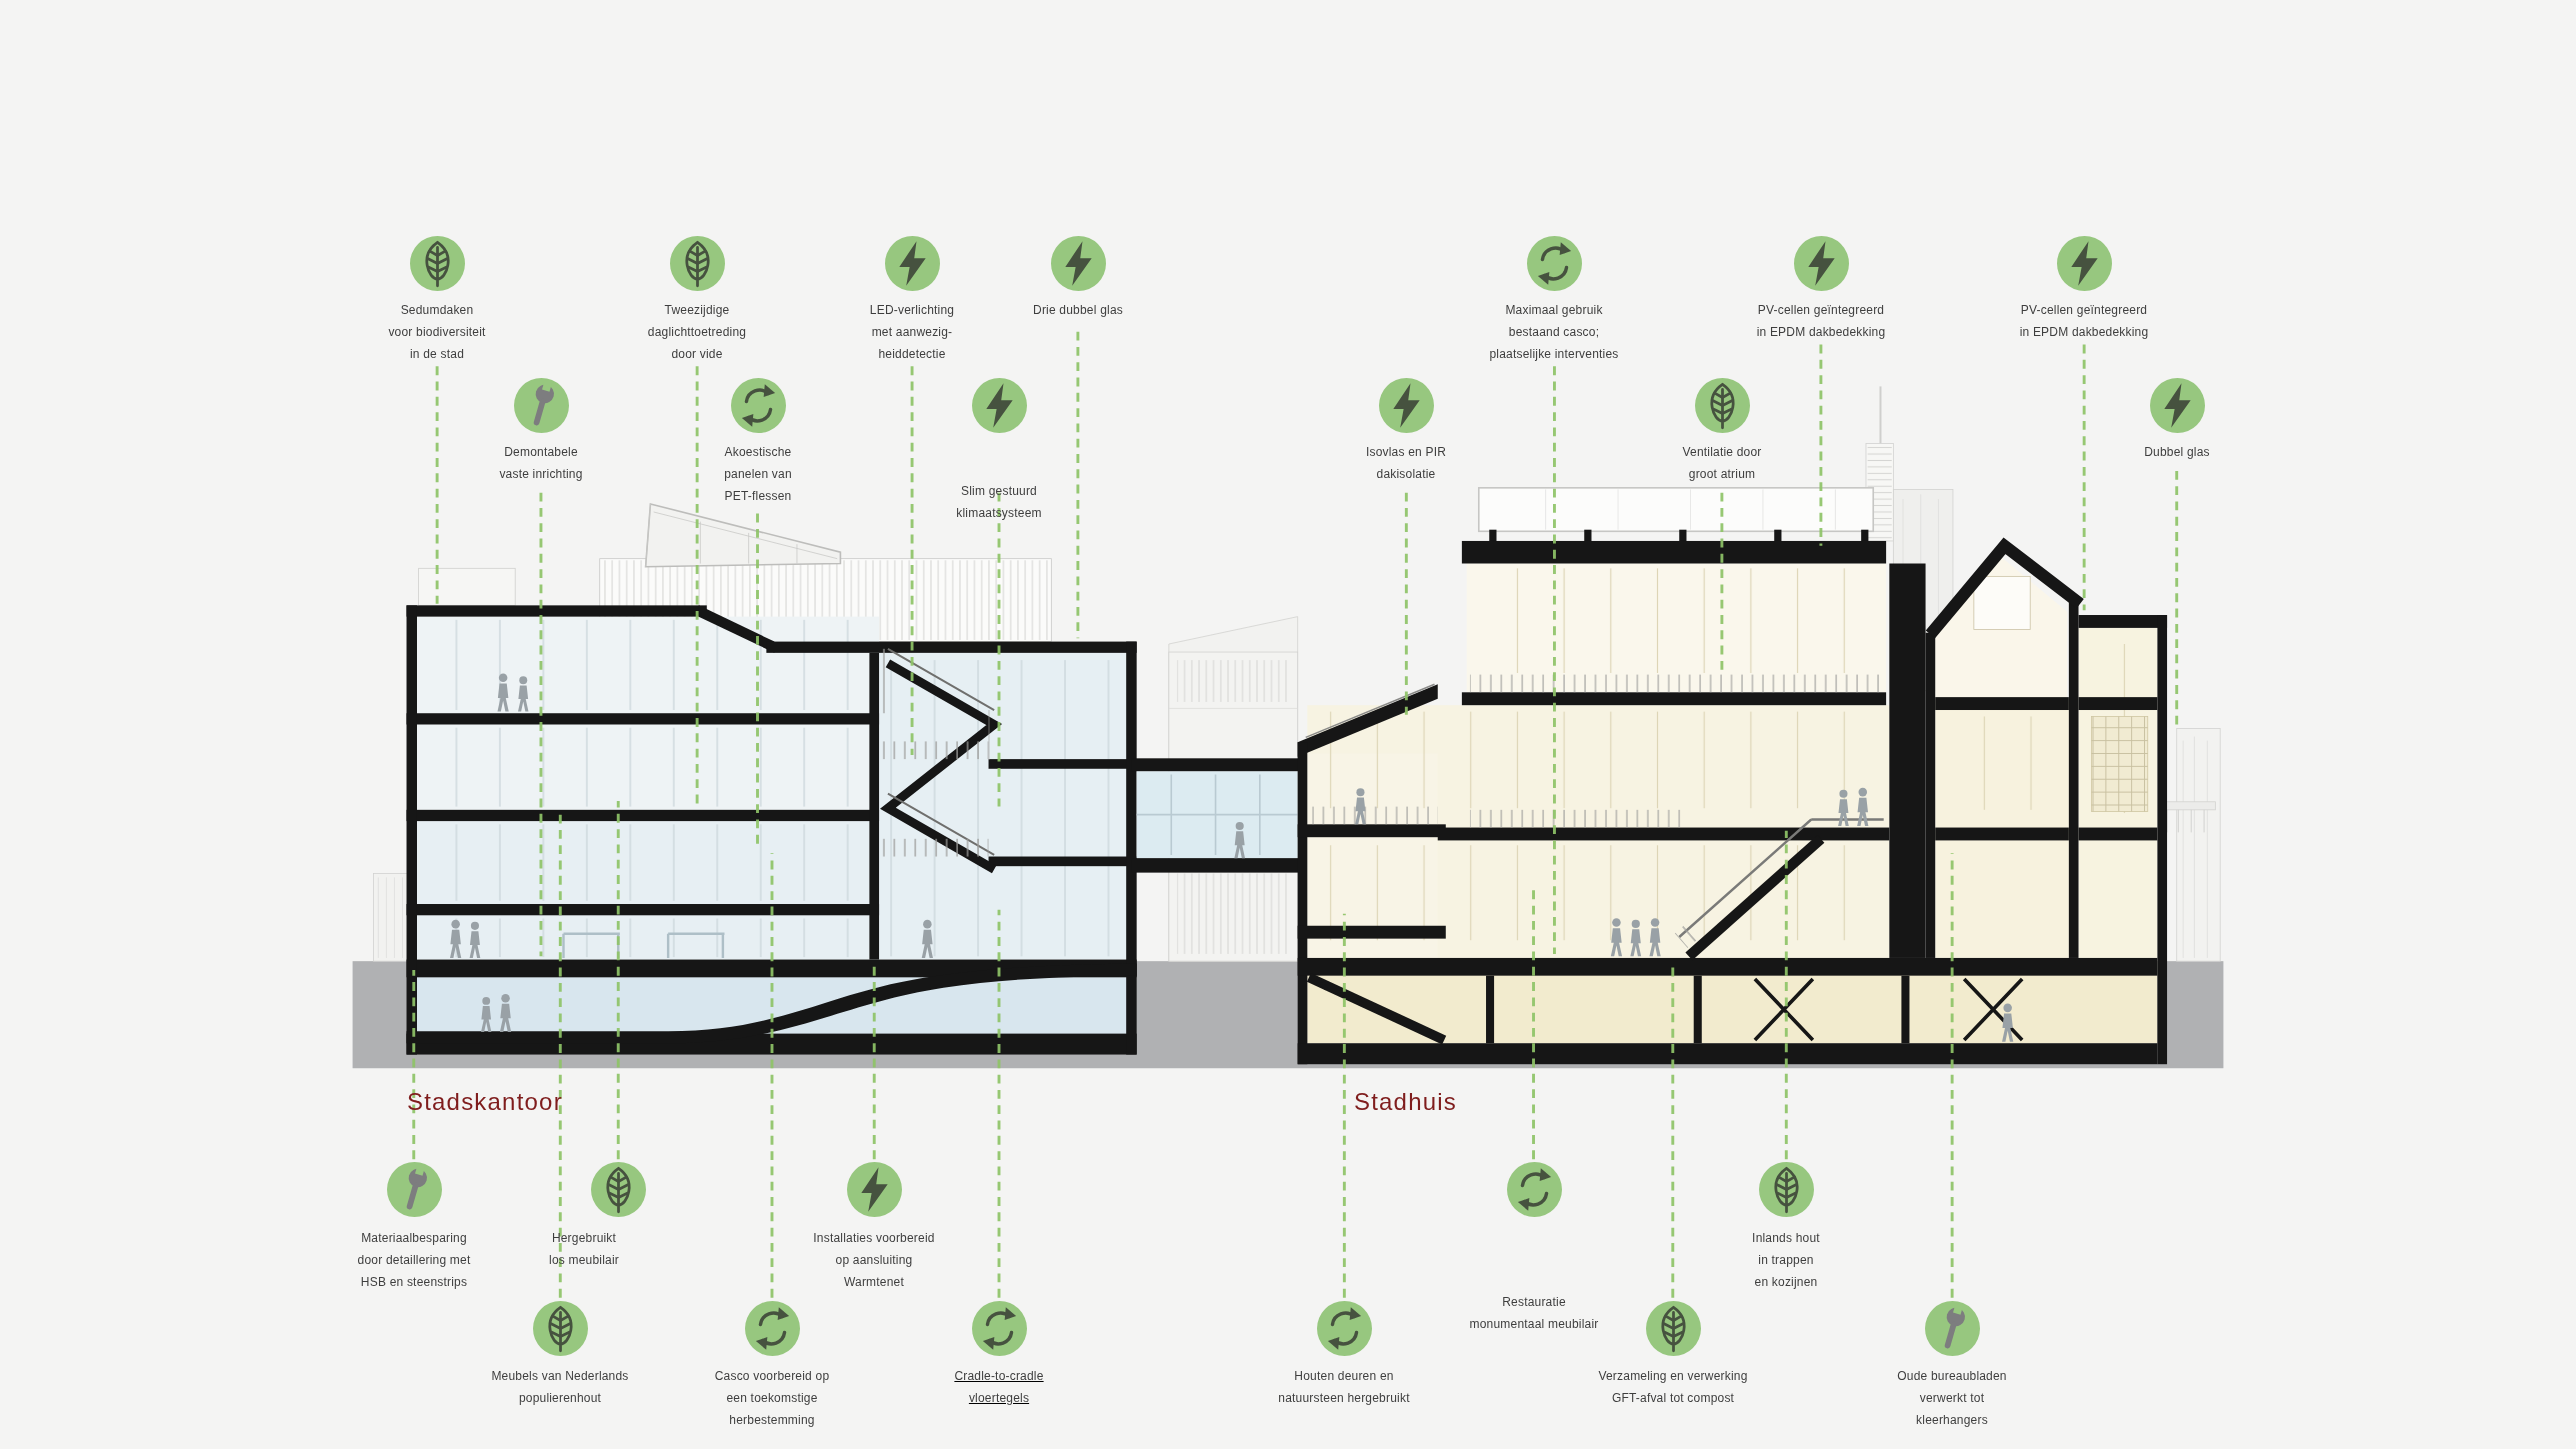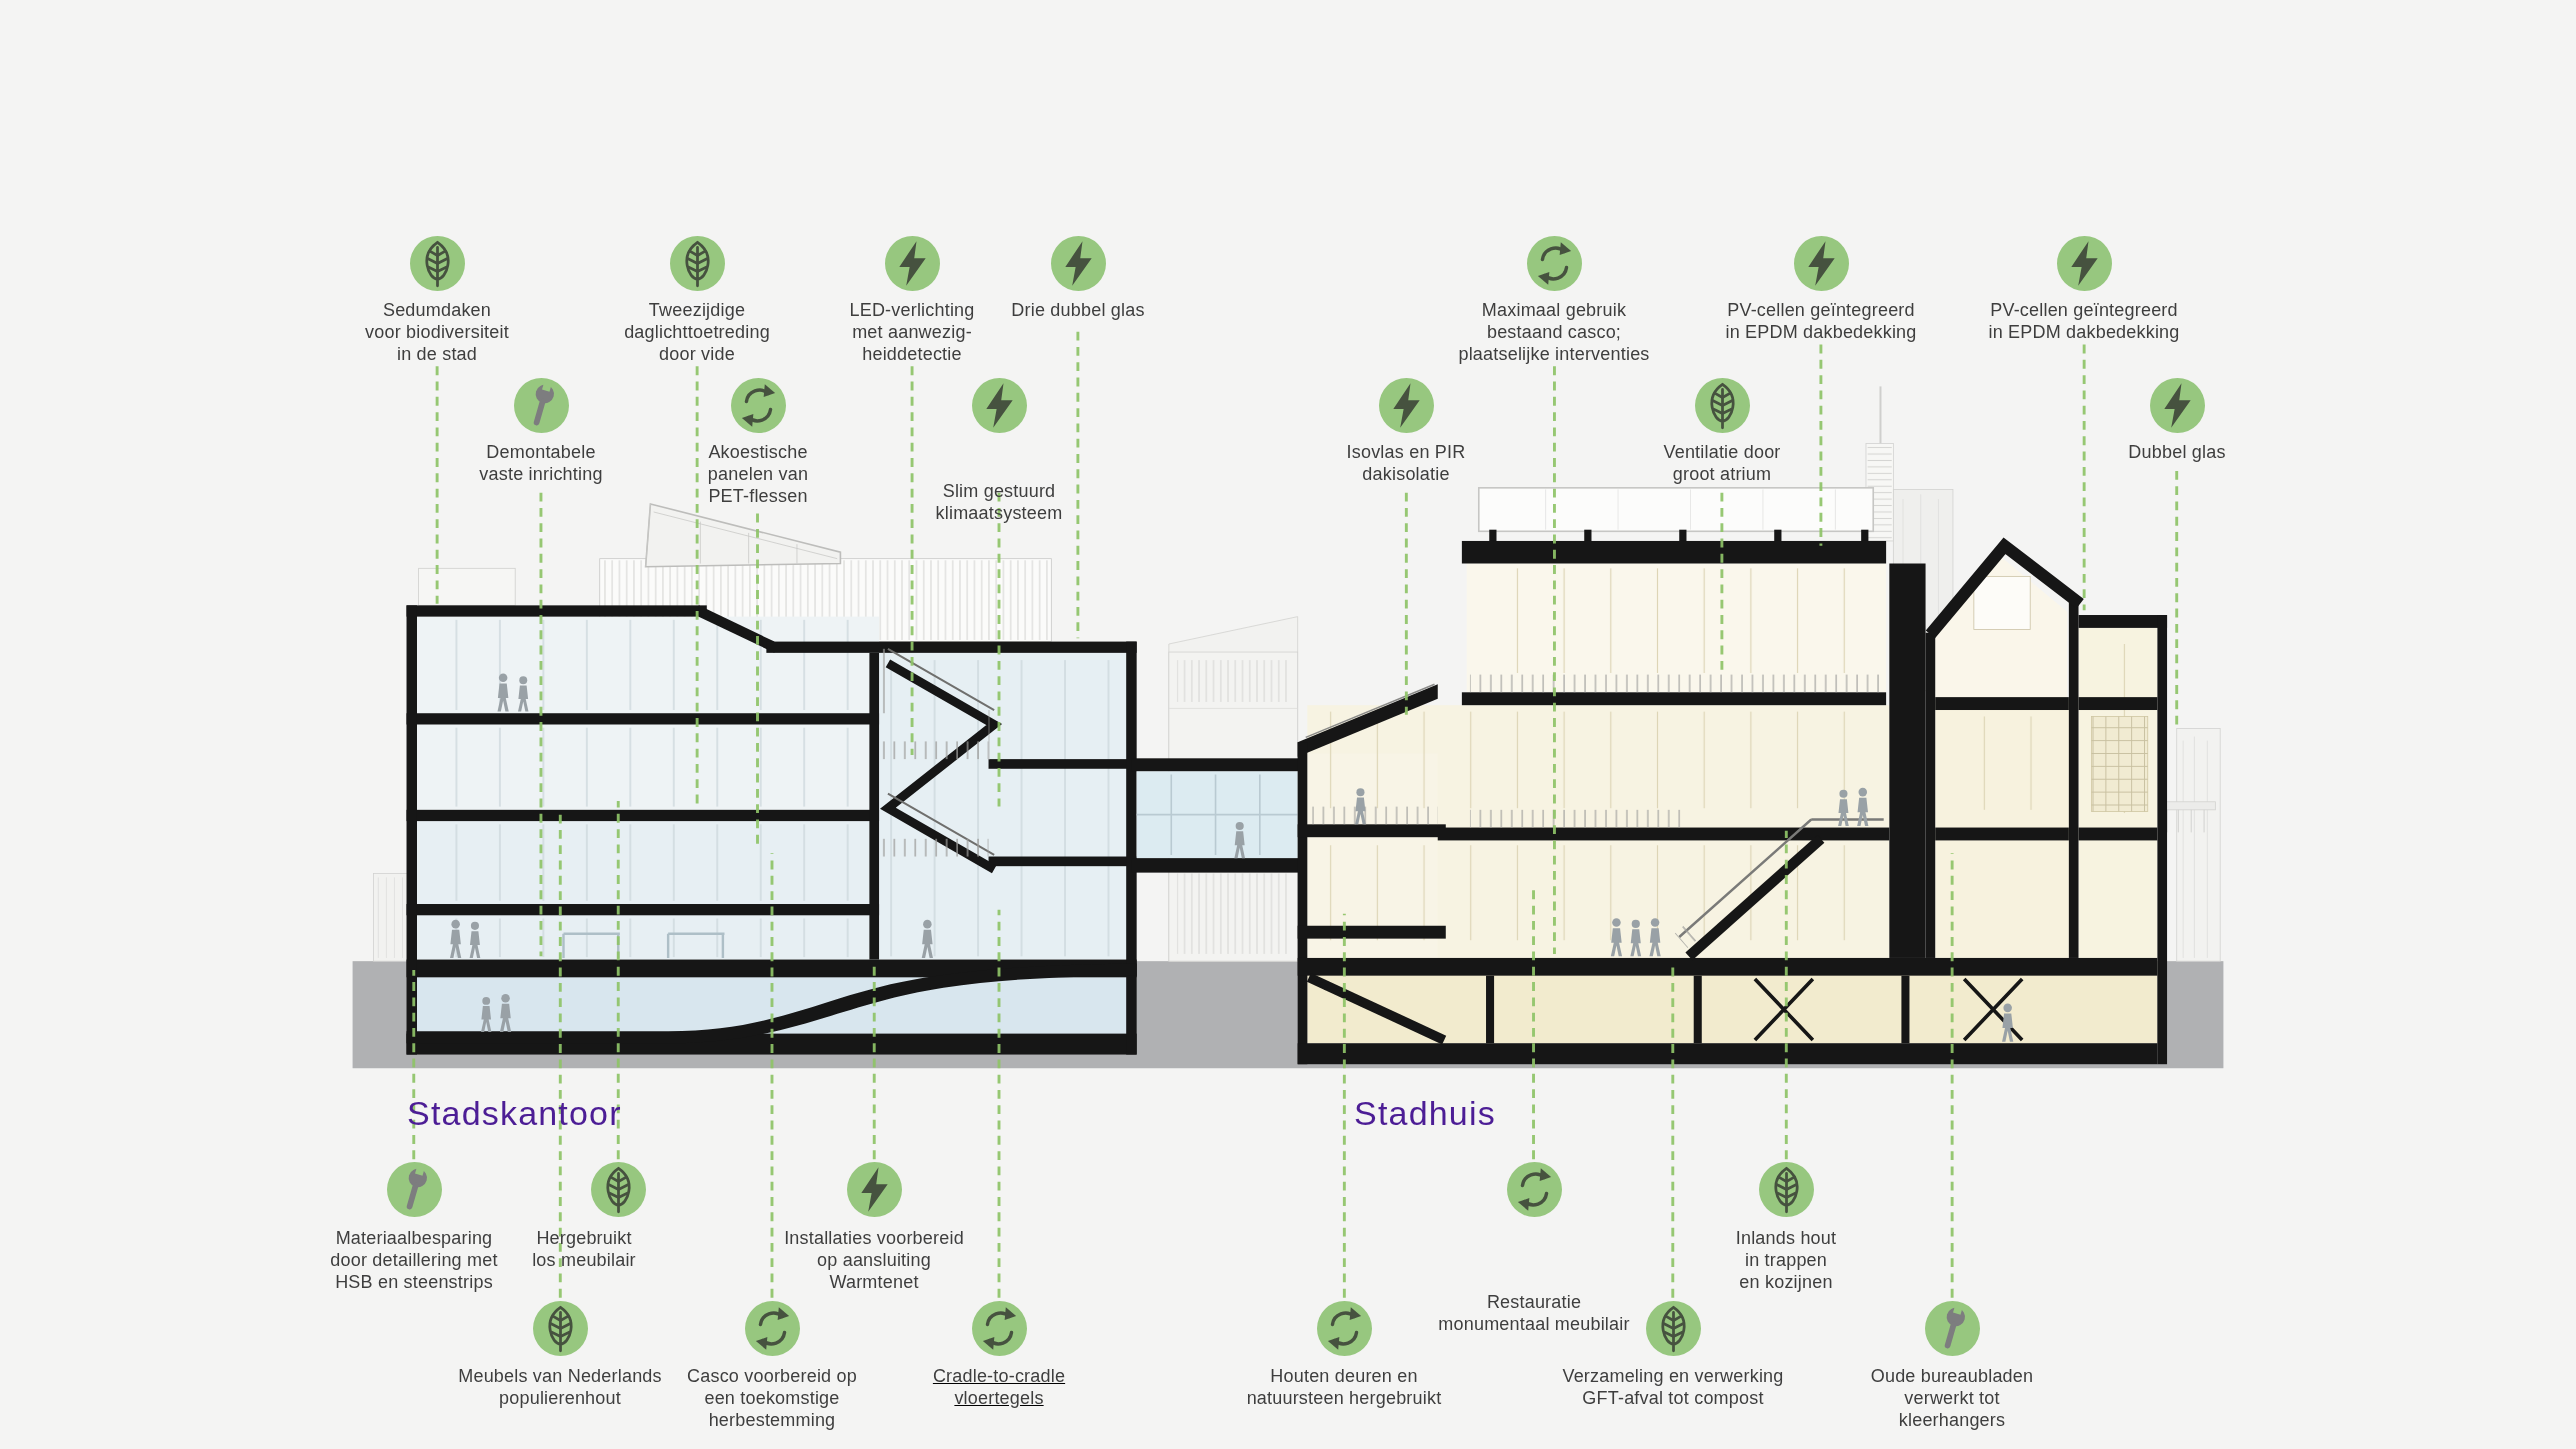--- a/index.html
+++ b/index.html
@@ -2,23 +2,23 @@
 <html style="font-size:13px"><head>
 <meta charset="utf-8">
 <style>
   html,body{margin:0;padding:0;background:#f4f4f3;}
   body{width:2576px;height:1449px;position:relative;font-family:"Liberation Sans",sans-serif;overflow:hidden;}
   #stage{position:absolute;inset:0;width:2576px;height:1449px;}
   #art{position:absolute;left:0;top:0;width:2576px;height:1449px;}
   .hdr{position:absolute;left:115px;top:64px;}
   .hdr .t1{font-size:47px;color:#1d1d1d;letter-spacing:1.2px;}
   .hdr .t2{font-size:42px;color:#9b9b9b;font-style:italic;letter-spacing:0.8px;margin-top:13px;}
-  .bldg-label{position:absolute;font-size:34px;color:#4c1d95;letter-spacing:1.2px;margin-top:6px;}
+  .bldg-label{position:absolute;font-size:24px;color:#7f1d1d;letter-spacing:1.2px;}
   .callout{position:absolute;width:354px;margin-left:-177px;text-align:center;}
-  .callout .lbl{font-size:18px;line-height:22px;color:#3e3e3e;letter-spacing:0.2px;}
+  .callout .lbl{font-size:12px;line-height:22px;color:#3e3e3e;letter-spacing:0.2px;}
   .icon{position:absolute;width:55px;height:55px;margin-left:-27px;border-radius:50%;}
   .icon svg{position:absolute;left:0;top:0;width:55px;height:55px;}
 </style>
 </head>
 <body>
 
 <div id="stage">
 
 <svg id="art" viewBox="0 0 3200 1800">
   <defs>

